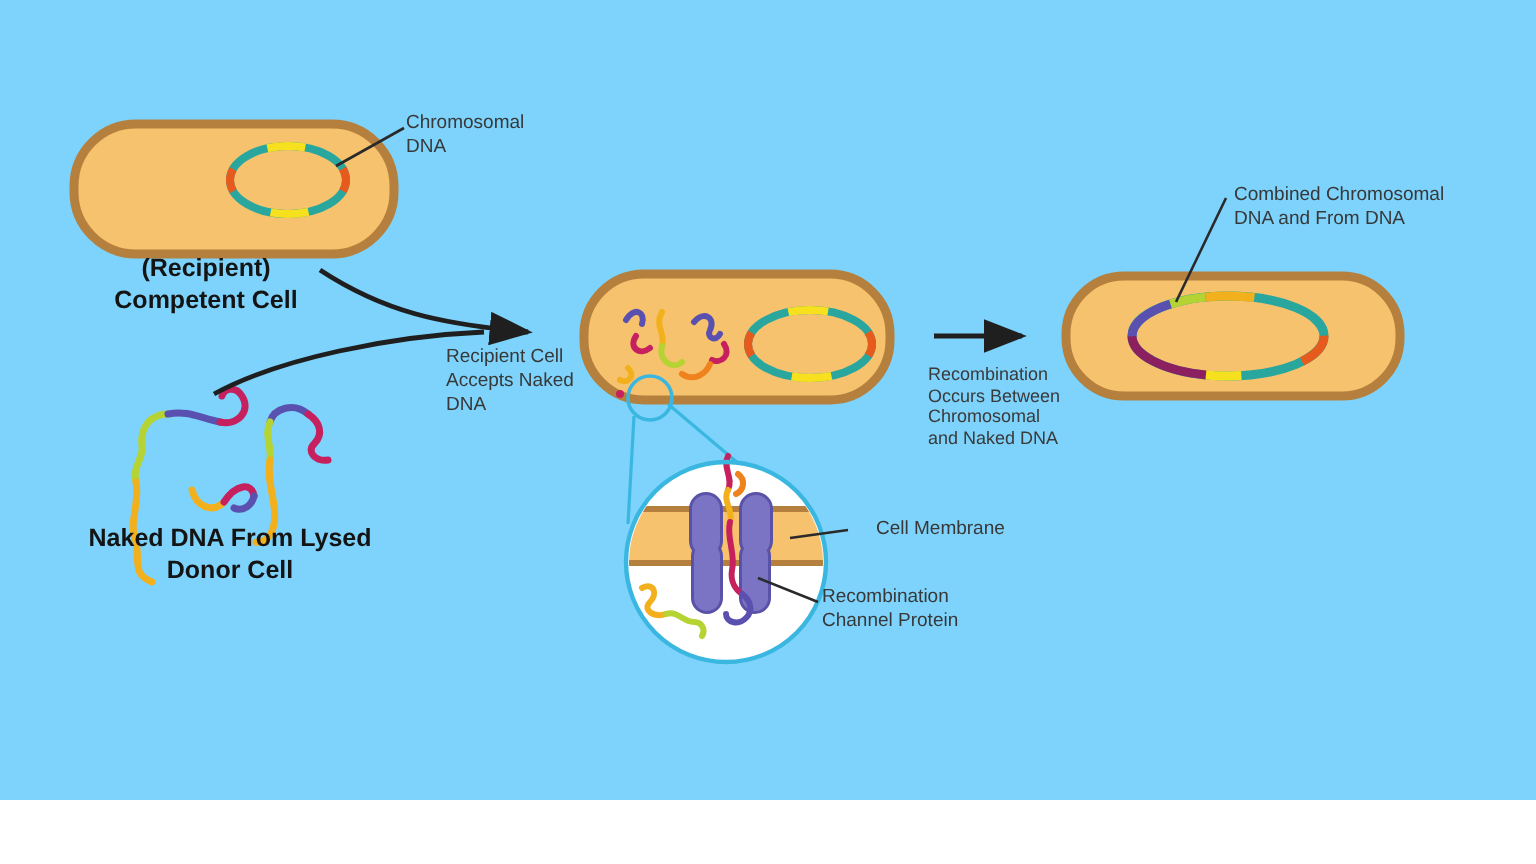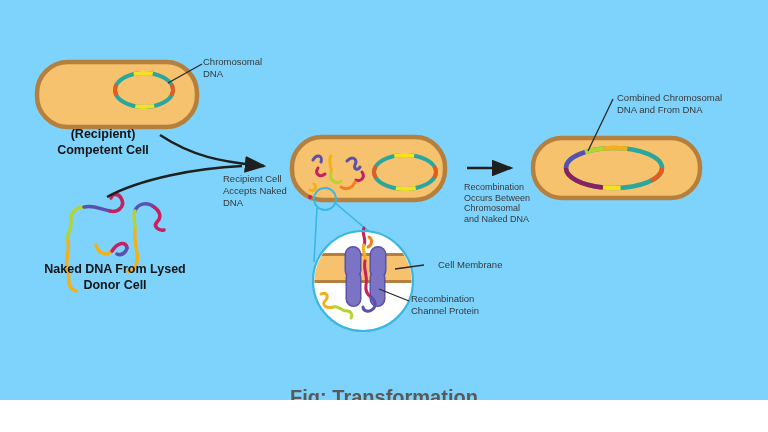--- a/index.html
+++ b/index.html
@@ -178,14 +178,13 @@
 
   <div class="lbl small" id="lbl-membrane">
     <span>Cell Membrane</span>
   </div>
 
   <div class="lbl small" id="lbl-transmembrane">
     <span>Recombination</span>
     <span>Channel Protein</span>
   </div>
 
-  <div class="lbl" id="caption">Fig: Transformation</div>
 </div>
 
 </body></html>

